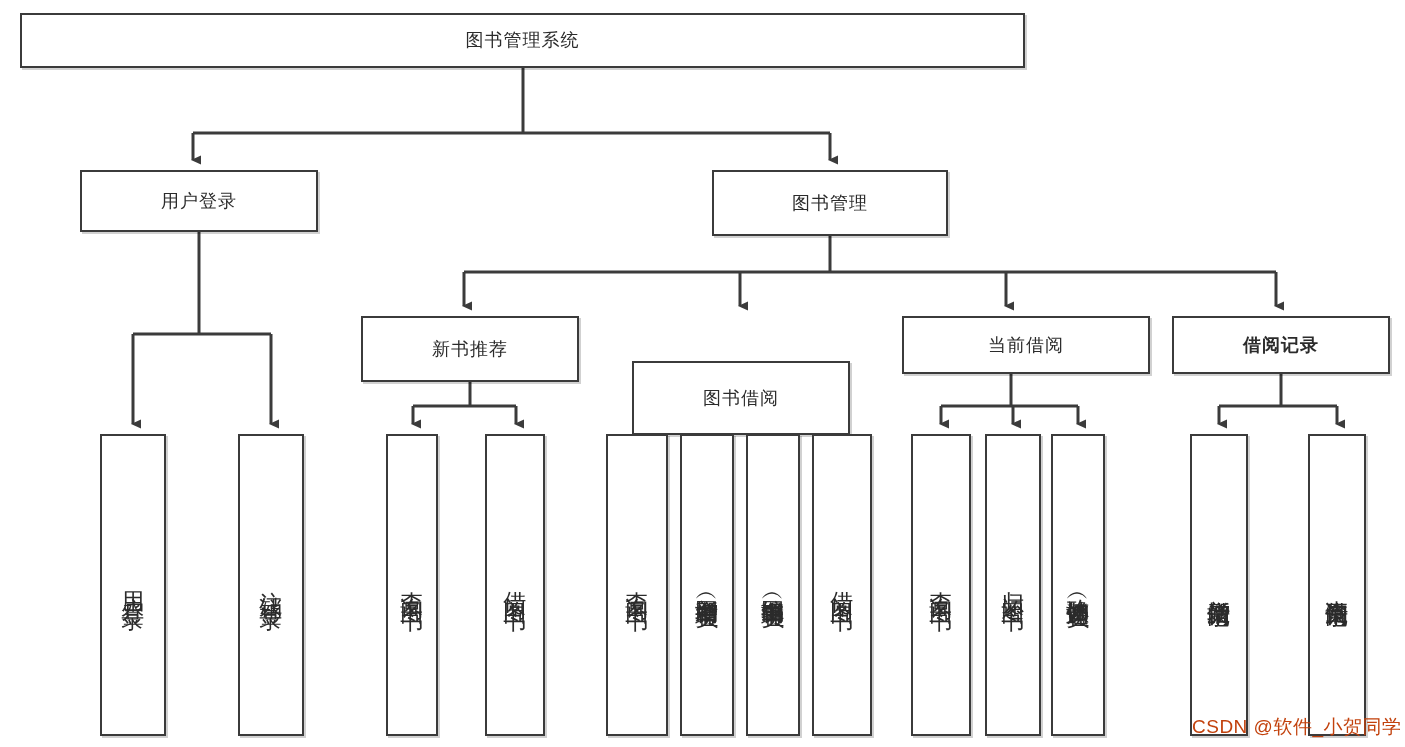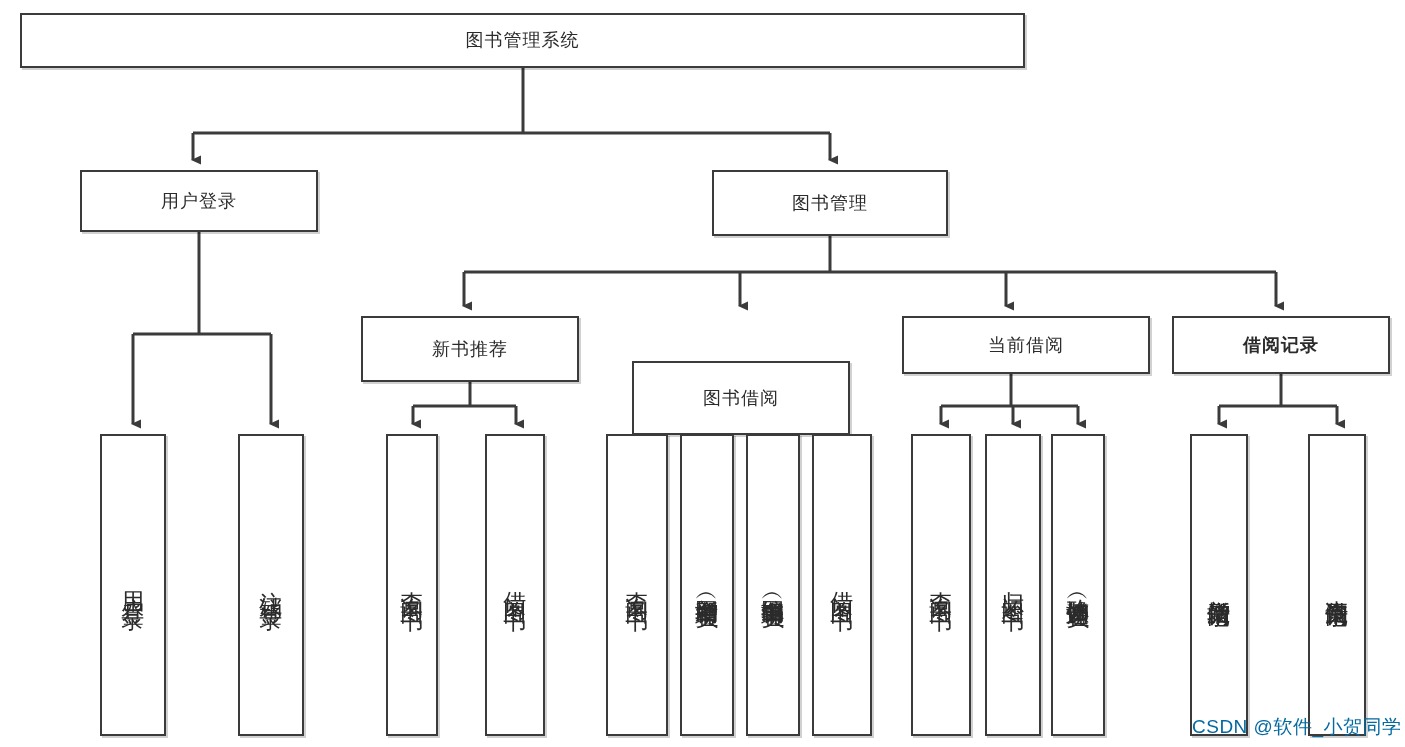--- a/index.html
+++ b/index.html
@@ -55,21 +55,21 @@
   }
   .node-box.vertical.tight .node-label {
     letter-spacing: 1px;
     font-size: 23px;
   }
   .watermark {
     position: absolute;
     left: 1192px;
     top: 714px;
     font-size: 19px;
-    color: #0369a1;
+    color: #c2410c;
     white-space: nowrap;
     letter-spacing: 0.5px;
     pointer-events: none;
   }
 </style>
 </head>
 <body>
 
 <div id="stage">
 

